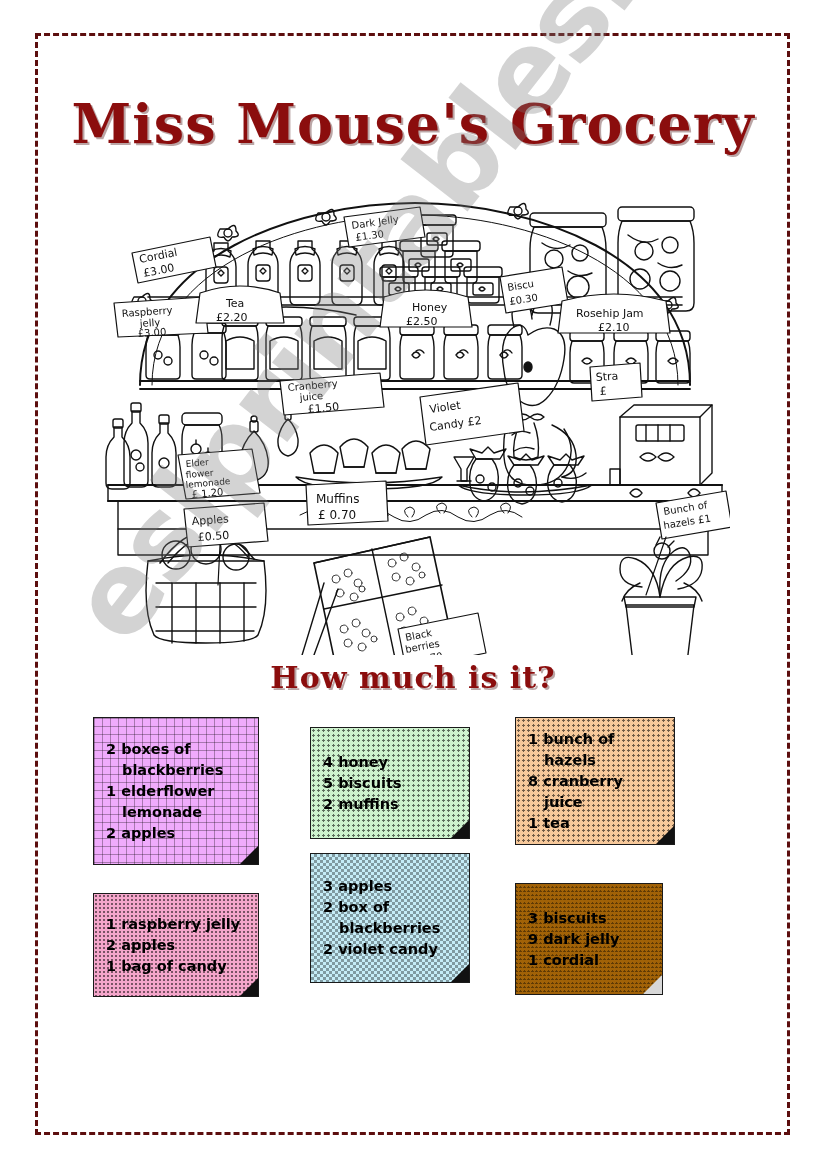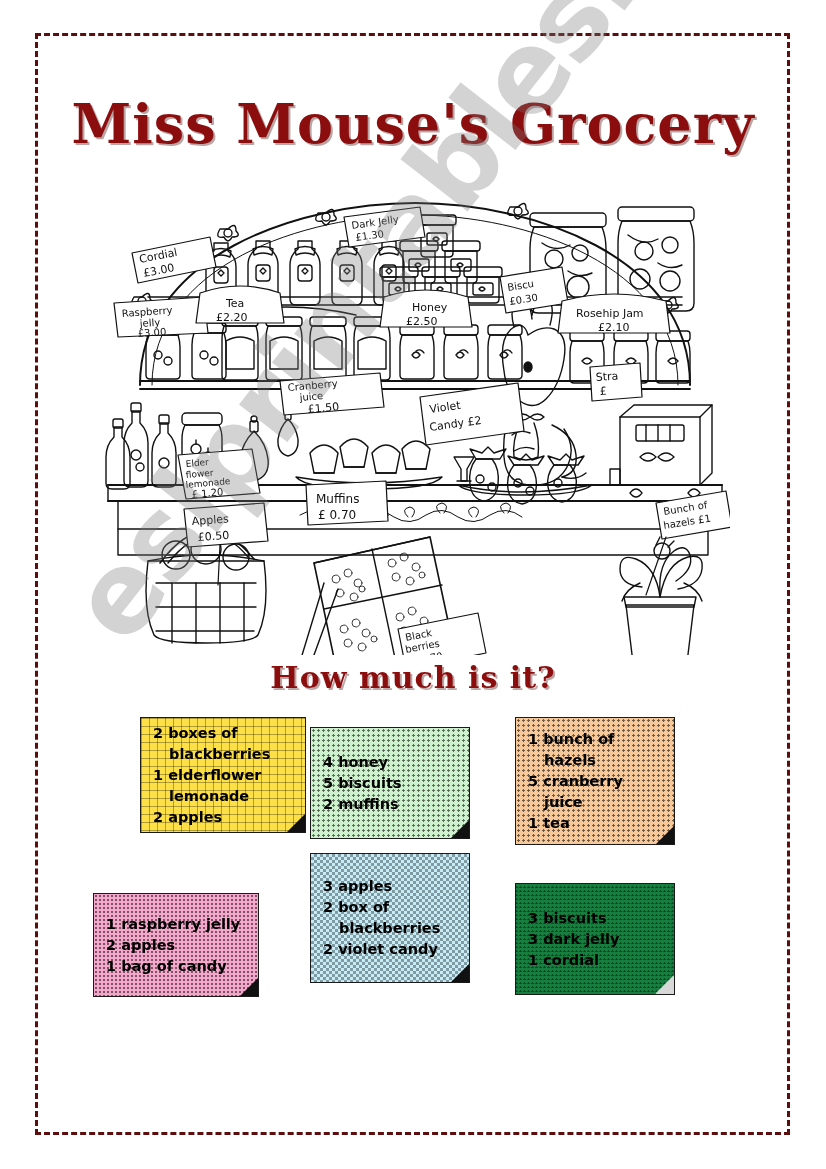--- a/index.html
+++ b/index.html
@@ -668,21 +668,21 @@
       </g>
     </g>
 
   </g>
 </svg>
 </div>
 
 <div id="sub-title" class="title-text">How much is it?</div>
 
 <div id="notes-area">
-    <div class="note" style="left: 93px; top: 717px; width: 166px; height: 116px; background: #fde047; margin-left: 47px;">
+    <div class="note" style="left: 93px; top: 717px; width: 166px; height: 148px; background: #f0abfc;">
       <div class="pat grid"></div>
       <div class="note-body">
         <div class="line">2 boxes of</div>
         <div class="line indent">blackberries</div>
         <div class="line">1 elderflower</div>
         <div class="line indent">lemonade</div>
         <div class="line">2 apples</div>
       </div>
       <div class="fold"></div>
     </div>
@@ -693,21 +693,21 @@
         <div class="line">5 biscuits</div>
         <div class="line">2 muffins</div>
       </div>
       <div class="fold"></div>
     </div>
     <div class="note" style="left: 515px; top: 717px; width: 160px; height: 128px; background: rgb(246, 200, 154);">
       <div class="pat dots"></div>
       <div class="note-body">
         <div class="line">1 bunch of</div>
         <div class="line indent">hazels</div>
-        <div class="line">5 cranberry</div>
+        <div class="line">8 cranberry</div>
         <div class="line indent">juice</div>
         <div class="line">1 tea</div>
       </div>
       <div class="fold"></div>
     </div>
     <div class="note" style="left: 93px; top: 893px; width: 166px; height: 104px; background: rgb(245, 166, 203);">
       <div class="pat dots-fine"></div>
       <div class="note-body">
         <div class="line">1 raspberry jelly</div>
         <div class="line">2 apples</div>
@@ -718,25 +718,25 @@
     <div class="note" style="left: 310px; top: 853px; width: 160px; height: 130px; background: rgb(197, 236, 247);">
       <div class="pat cross"></div>
       <div class="note-body">
         <div class="line">3 apples</div>
         <div class="line">2 box of</div>
         <div class="line indent">blackberries</div>
         <div class="line">2 violet candy</div>
       </div>
       <div class="fold"></div>
     </div>
-    <div class="note" style="left: 515px; top: 883px; width: 160px; height: 112px; background: #15803d;">
+    <div class="note" style="left: 515px; top: 883px; width: 148px; height: 112px; background: #a16207;">
       <div class="pat weave"></div>
       <div class="note-body">
         <div class="line">3 biscuits</div>
-        <div class="line">3 dark jelly</div>
+        <div class="line">9 dark jelly</div>
         <div class="line">1 cordial</div>
       </div>
       <div class="fold light"></div>
     </div>
   </div>
 
 <div id="watermark">
   <span>eslprintables.com</span>
 </div>
 

